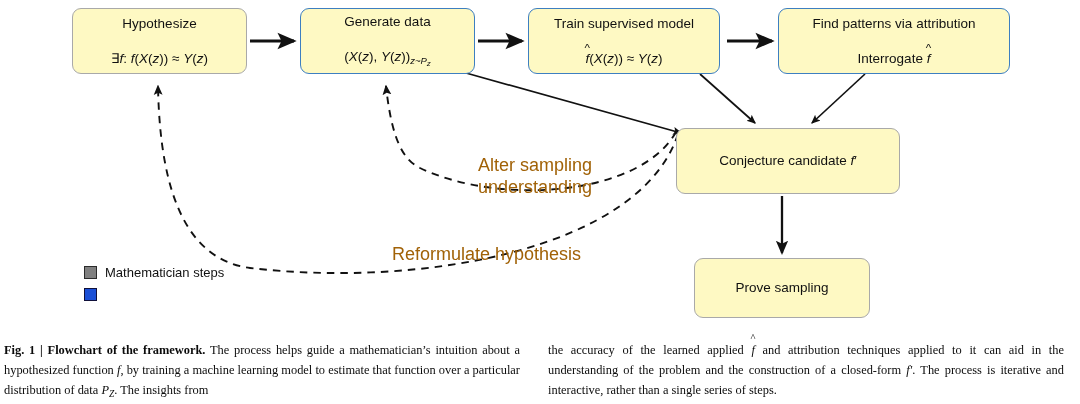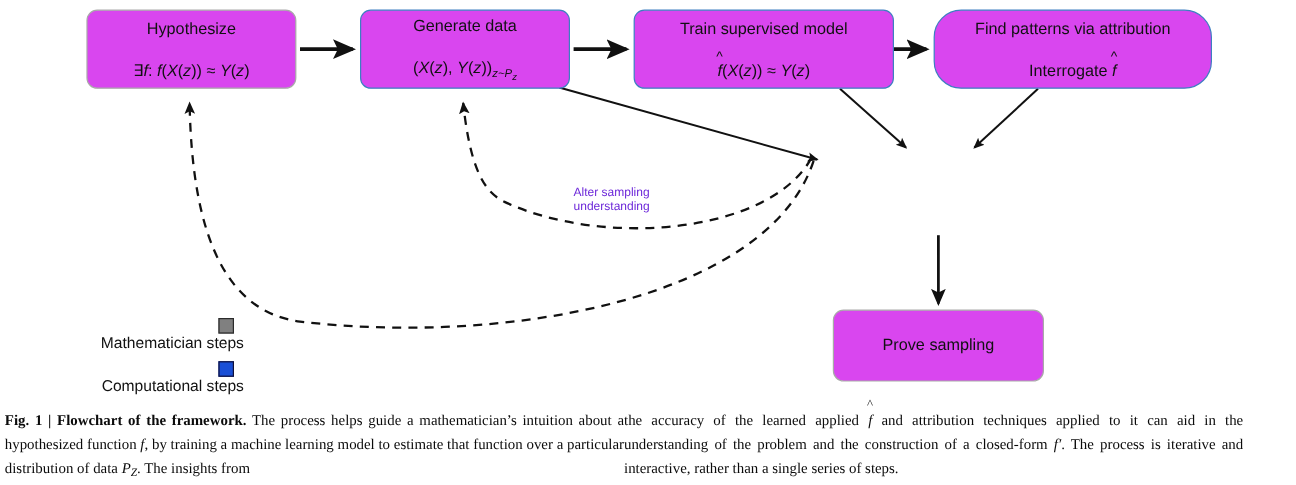--- a/index.html
+++ b/index.html
@@ -24,21 +24,21 @@
   #arrow-layer {
     position: absolute;
     left: 0; top: 0;
     width: 1080px; height: 336px;
     pointer-events: none;
   }
 
   .node {
     position: absolute;
     border-radius: 9px;
-    background: #d946ef;
+    background: #fef9c3;
     display: flex;
     flex-direction: column;
     align-items: center;
     justify-content: center;
     text-align: center;
     line-height: 1.28;
   }
   .node.gray   { border: 1.6px solid #a9a9a9; }
   .node.blue   { border: 1.8px solid #3d7fc1; }
 
@@ -75,63 +75,63 @@
     transform: translateX(-52%);
     top: -0.70em;
     font-size: 0.86em;
     font-style: normal;
     line-height: 1;
   }
 
   
   #node-hypothesize      { left: 72px;  top: 8px;   width: 175px; height: 66px; }
   #node-generate-data    { left: 300px; top: 8px;   width: 175px; height: 66px; }
-  #node-train-model      { left: 528px; top: 8px;   width: 217px; height: 66px; }
-  #node-find-patterns    { left: 778px; top: 8px;   width: 232px; height: 66px; border-radius: 23px; }
+  #node-train-model      { left: 528px; top: 8px;   width: 192px; height: 66px; }
+  #node-find-patterns    { left: 778px; top: 8px;   width: 232px; height: 66px; }
   #node-conjecture       { left: 676px; top: 128px; width: 224px; height: 66px; }
   #node-prove-theorem    { left: 694px; top: 258px; width: 176px; height: 60px; }
 
   
   .edge-label {
     position: absolute;
-    font-size: 10px;
+    font-size: 18px;
     text-align: left;
     line-height: 1.22;
-    color: #6d28d9;
+    color: #a16207;
     white-space: nowrap;
   }
   #label-alter-sampling      { left: 478px; top: 155px; }
   #label-reformulate         { left: 392px; top: 244px; }
 
   
   #legend {
     position: absolute;
     left: 84px; top: 265px;
   }
   .legend-row {
     display: flex;
-    align-items: flex-end;
+    align-items: center;
     margin-bottom: 8px;
-    flex-direction: column;
   }
   .legend-swatch {
     width: 13px; height: 13px;
     margin-right: 8px;
     flex: 0 0 auto;
   }
   .legend-swatch.gray  { background: #808080; border: 1.4px solid #2b2b2b; }
   .legend-swatch.blue  { background: #1a4fd6; border: 1.4px solid #10103a; }
   .legend-text { font-size: 13px; }
 
   
   #caption {
     position: absolute;
     left: 0; top: 340px;
     width: 1080px; height: 64px;
     display: flex;
+    gap: 28px;
     padding: 0 4px;
   }
   .caption-col {
     width: 516px;
     font-family: "Liberation Serif", serif;
     font-size: 12.4px;
     line-height: 1.62;
     text-align: justify;
     color: #0b0b0b;
   }
@@ -188,39 +188,44 @@
     </div>
   </div>
 
   <div class="node blue" id="node-find-patterns">
     <div class="node-line1">Find patterns via attribution</div>
     <div class="node-line2">
       Interrogate <span class="hat">f</span>
     </div>
   </div>
 
+  <div class="node gray" id="node-conjecture">
+    <div class="node-line1">
+      Conjecture candidate <i class="mi">f</i>′
+    </div>
+  </div>
 
   <div class="node gray" id="node-prove-theorem">
     <div class="node-line1">Prove sampling</div>
   </div>
 
   <div class="edge-label" id="label-alter-sampling">
     <div>Alter sampling</div>
     <div>understanding</div>
   </div>
 
+  <div class="edge-label" id="label-reformulate">Reformulate hypothesis</div>
 
   <div id="legend">
     <div class="legend-row">
       <span class="legend-swatch gray"></span>
       <span class="legend-text">Mathematician steps</span>
     </div>
     <div class="legend-row">
       <span class="legend-swatch blue"></span>
-      <span class="legend-text">Computational steps</span>
     </div>
   </div>
 
 </div>
 
 <div id="caption">
   <div class="caption-col">
     <b>Fig. 1</b><b> | </b><b>Flowchart of the framework.</b><span> The process helps guide a mathematician’s intuition about a hypothesized function </span><i class="mi">f</i><span>, by training a machine learning model to estimate that function over a particular distribution of data </span><i class="mi">P</i><span class="sub">Z</span><span>. The insights from</span>
   </div>
   <div class="caption-col">

